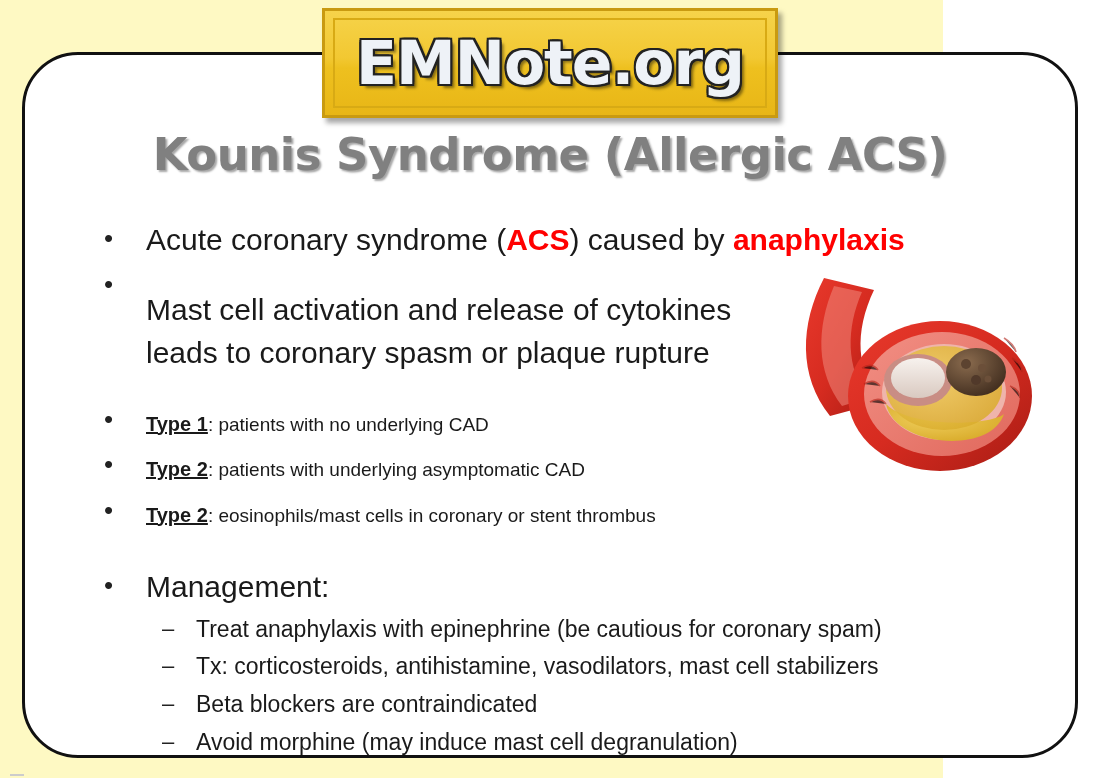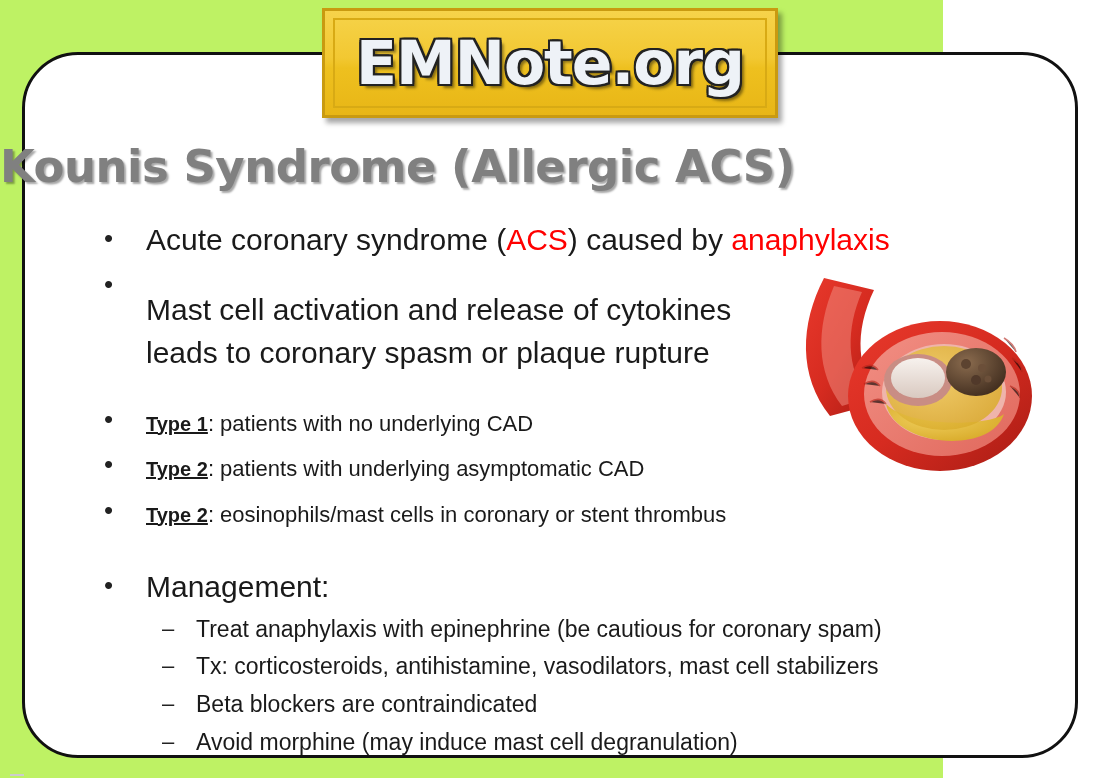--- a/index.html
+++ b/index.html
@@ -13,21 +13,21 @@
     font-family: "Liberation Sans", sans-serif;
     position: relative;
     overflow: hidden;
   }
 
   .slide {
     position: absolute;
     left: 0; top: 0;
     width: 943px;
     height: 778px;
-    background: #bef264;
+    background: #fef9c3;
   }
 
   
   .card {
     position: absolute;
     left: 22px;
     top: 52px;
     width: 1056px;
     height: 706px;
     border: 3px solid #111111;
@@ -69,23 +69,23 @@
       0px -2px 0 #222, 0px 2px 0 #222, -2px 0px 0 #222, 2px 0px 0 #222,
       4px 4px 3px rgba(0,0,0,0.45);
     z-index: 2;
     white-space: nowrap;
   }
 
   
   .title {
     position: absolute;
     left: 0;
-    top: 140px;
+    top: 128px;
     width: 1100px;
-    text-align: left;
+    text-align: center;
     font-family: "DejaVu Sans", sans-serif;
     font-weight: bold;
     font-size: 45px;
     color: #808080;
     text-shadow: 2px 2px 2px rgba(0,0,0,0.35);
     letter-spacing: -0.5px;
   }
 
   
   .body-list {
@@ -108,27 +108,27 @@
     line-height: 1.55;
     text-align: left;
   }
   .bullet-text {
     flex: 1 1 auto;
     font-size: 30px;
     line-height: 1.45;
     color: #1a1a1a;
   }
 
-  .red { color: #ff0000; font-weight: normal; }
+  .red { color: #ff0000; font-weight: bold; }
   .type-label {
     font-weight: bold;
     text-decoration: underline;
     font-size: 20px;
   }
-  .type-desc { font-size: 22px; }
+  .type-desc { font-size: 19px; }
 
   .spacer-sm { height: 22px; }
   .spacer-md { height: 30px; }
 
   .sub-row {
     display: flex;
     align-items: flex-start;
     margin-bottom: 1px;
     padding-left: 58px;
   }

